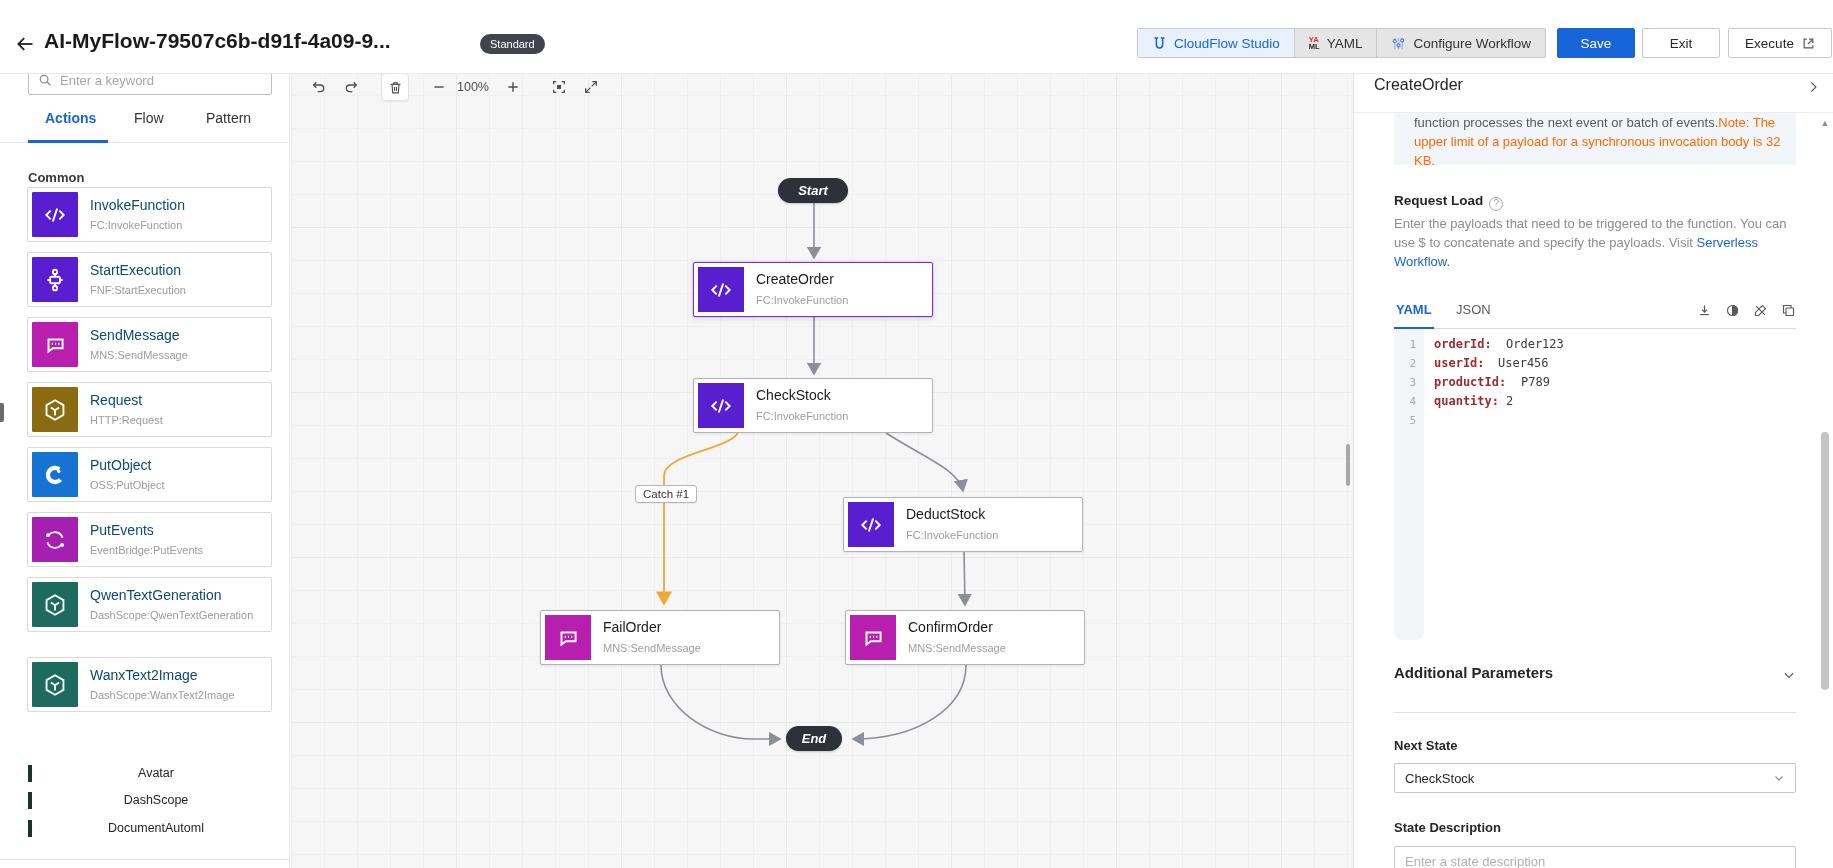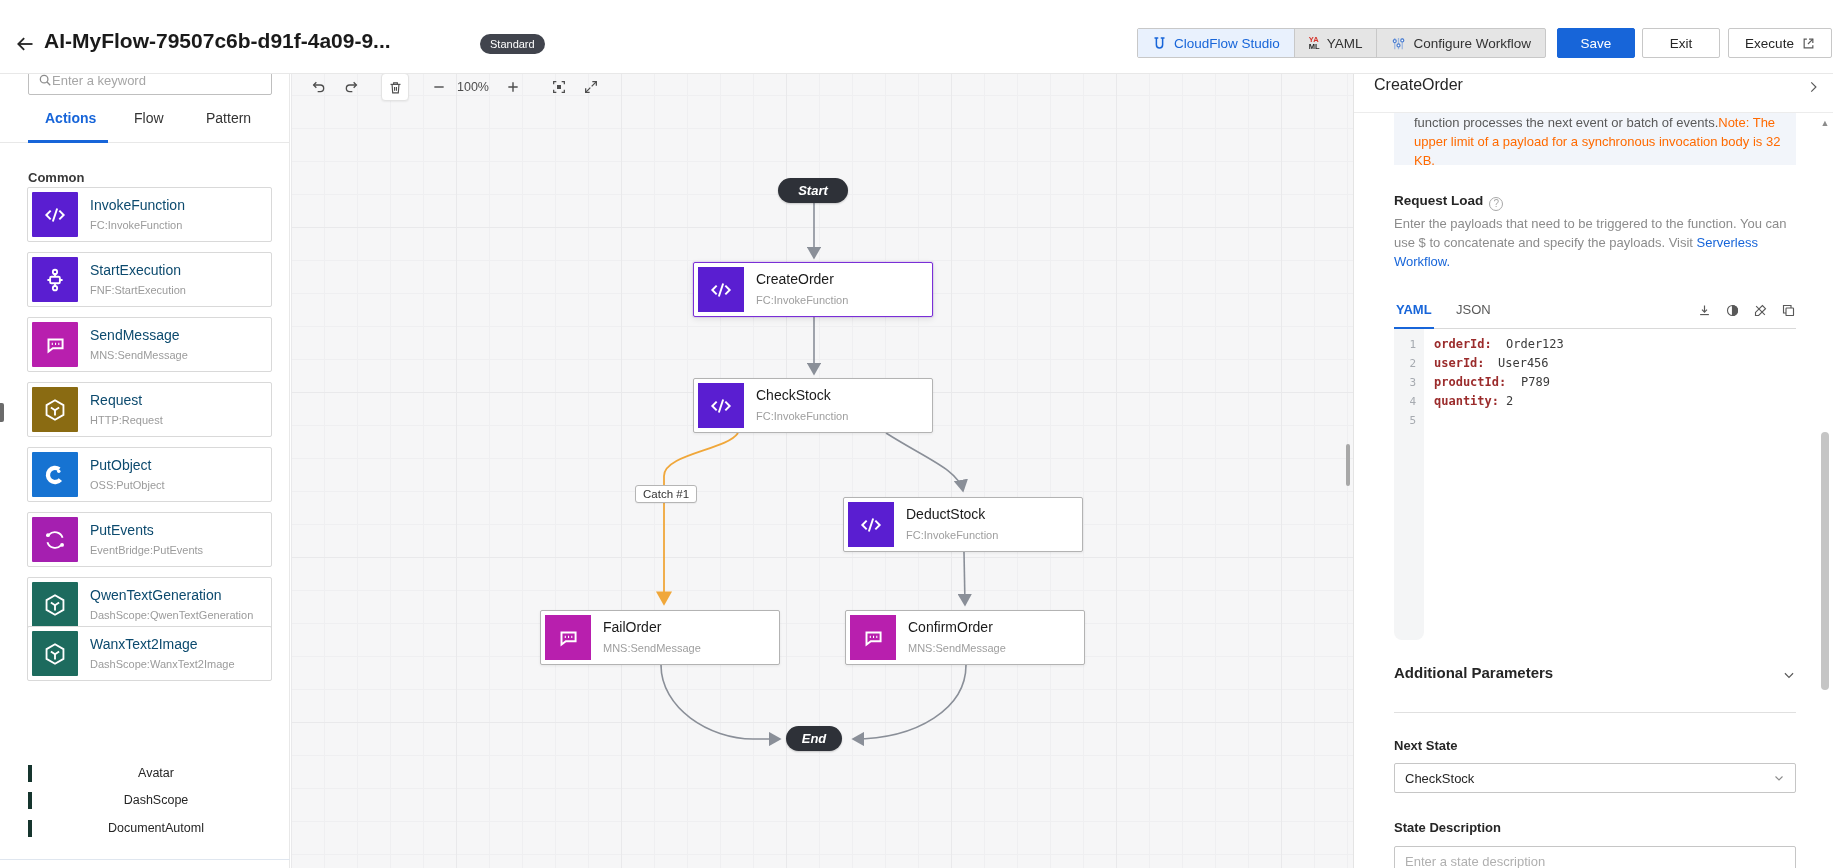--- a/index.html
+++ b/index.html
@@ -24,21 +24,21 @@
     background:#fff; font-size:13.5px; color:#262626; display:flex; align-items:center;
     justify-content:center; gap:8px; cursor:pointer; }
   .tb-btn.primary { background:#1765d9; border-color:#1765d9; color:#fff; }
   .yaml-logo { display:flex; flex-direction:column; line-height:7px; font-size:7.5px; font-weight:bold; }
   .yaml-logo .t { color:#d4332a; } .yaml-logo .b { color:#262626; }
 
   
   .sidebar { position:absolute; left:0; top:62px; width:290px; height:806px; background:#fff;
     border-right:1px solid #e8e8e8; z-index:20; }
   .search-box { position:absolute; left:28px; top:3px; width:244px; height:30px;
-    border:1px solid #bfbfbf; border-radius:2px; display:flex; align-items:center; padding:0 9px; }
+    border:1px solid #bfbfbf; border-radius:2px; display:flex; align-items:center; padding:0 9px; gap:8px; }
   .search-box input { border:none; outline:none; font-size:13px; color:#262626; width:190px;
     font-family:"Liberation Sans",sans-serif; }
   .search-box input::placeholder { color:#a6a6a6; }
   .side-tabs { position:absolute; left:0; top:48px; width:290px; height:32px; display:flex; }
   .side-tab { font-size:14px; color:#333; cursor:pointer; position:absolute; }
   .side-tab.active { color:#1765d9; font-weight:bold; }
   .tabs-divider { position:absolute; left:0; top:80px; width:290px; height:1px; background:#e8e8e8; }
   .tabs-underline { position:absolute; left:28px; top:78px; width:80px; height:3px; background:#1765d9; }
   .section-label { position:absolute; left:28px; top:96px; font-size:13px; font-weight:bold; color:#383838;margin-top:12px; }
   .action-card { position:absolute; left:27px; width:245px; height:55px; border:1px solid #d9d9d9;
@@ -281,21 +281,21 @@
       <svg viewBox="0 0 24 24" fill="none" stroke="#fff" stroke-width="1.7">
         <path d="M6.5 7 A7.5 7.5 0 0 1 19 10"></path>
           <path d="M17.5 17 A7.5 7.5 0 0 1 5 14"></path>
         <circle cx="5.5" cy="7.5" r="1.8" fill="#fff" stroke="none"></circle>
         <circle cx="18.5" cy="16.5" r="1.8" fill="#fff" stroke="none"></circle>
       </svg>
     </span>
     <div class="ac-title">PutEvents</div>
     <div class="ac-sub">EventBridge:PutEvents</div>
   </div>
-  <div class="action-card" style="top:564px;">
+  <div class="action-card" style="top:595px;">
     <span class="aicon" style="background: rgb(29, 107, 94);">
       <svg viewBox="0 0 24 24" fill="none" stroke="#fff" stroke-width="1.7">
         <path d="M12 3 L19.8 7.5 V16.5 L12 21 L4.2 16.5 V7.5 Z"></path>
         <path d="M12 12.2 V17 M12 12.2 L8.2 9.6 M12 12.2 L15.8 9.6"></path>
       </svg>
     </span>
     <div class="ac-title">WanxText2Image</div>
     <div class="ac-sub">DashScope:WanxText2Image</div>
   </div>
 

